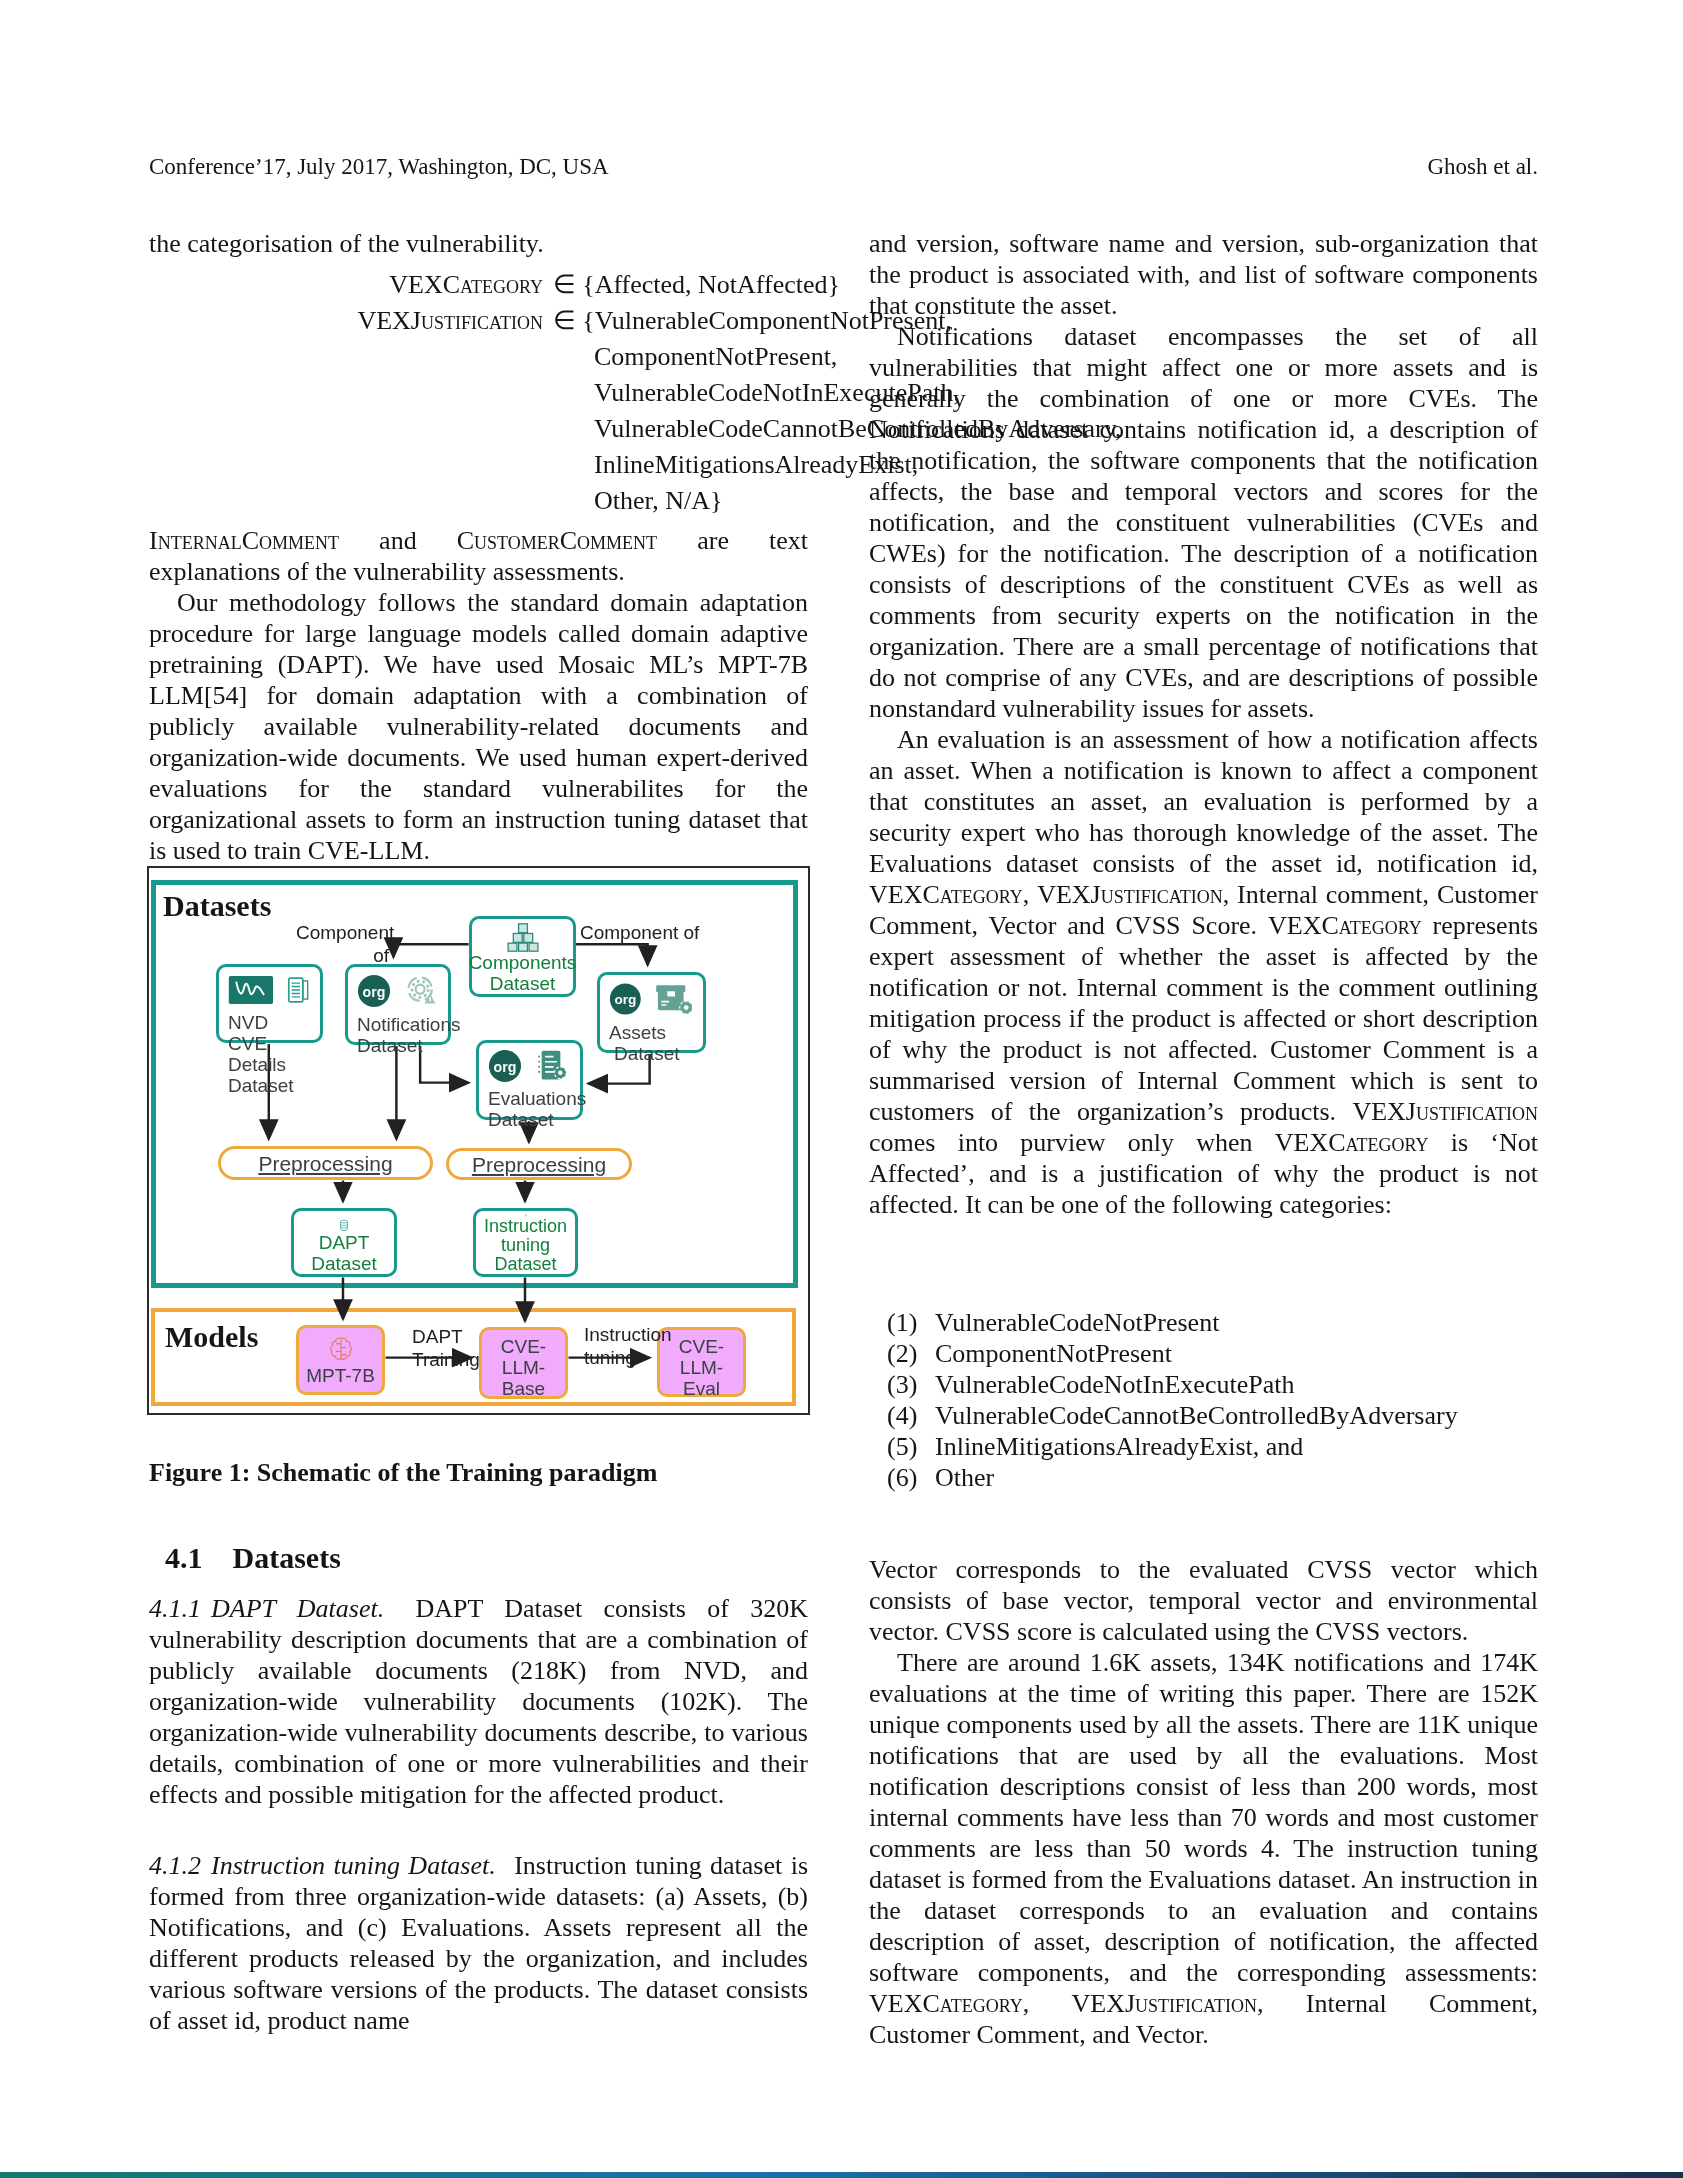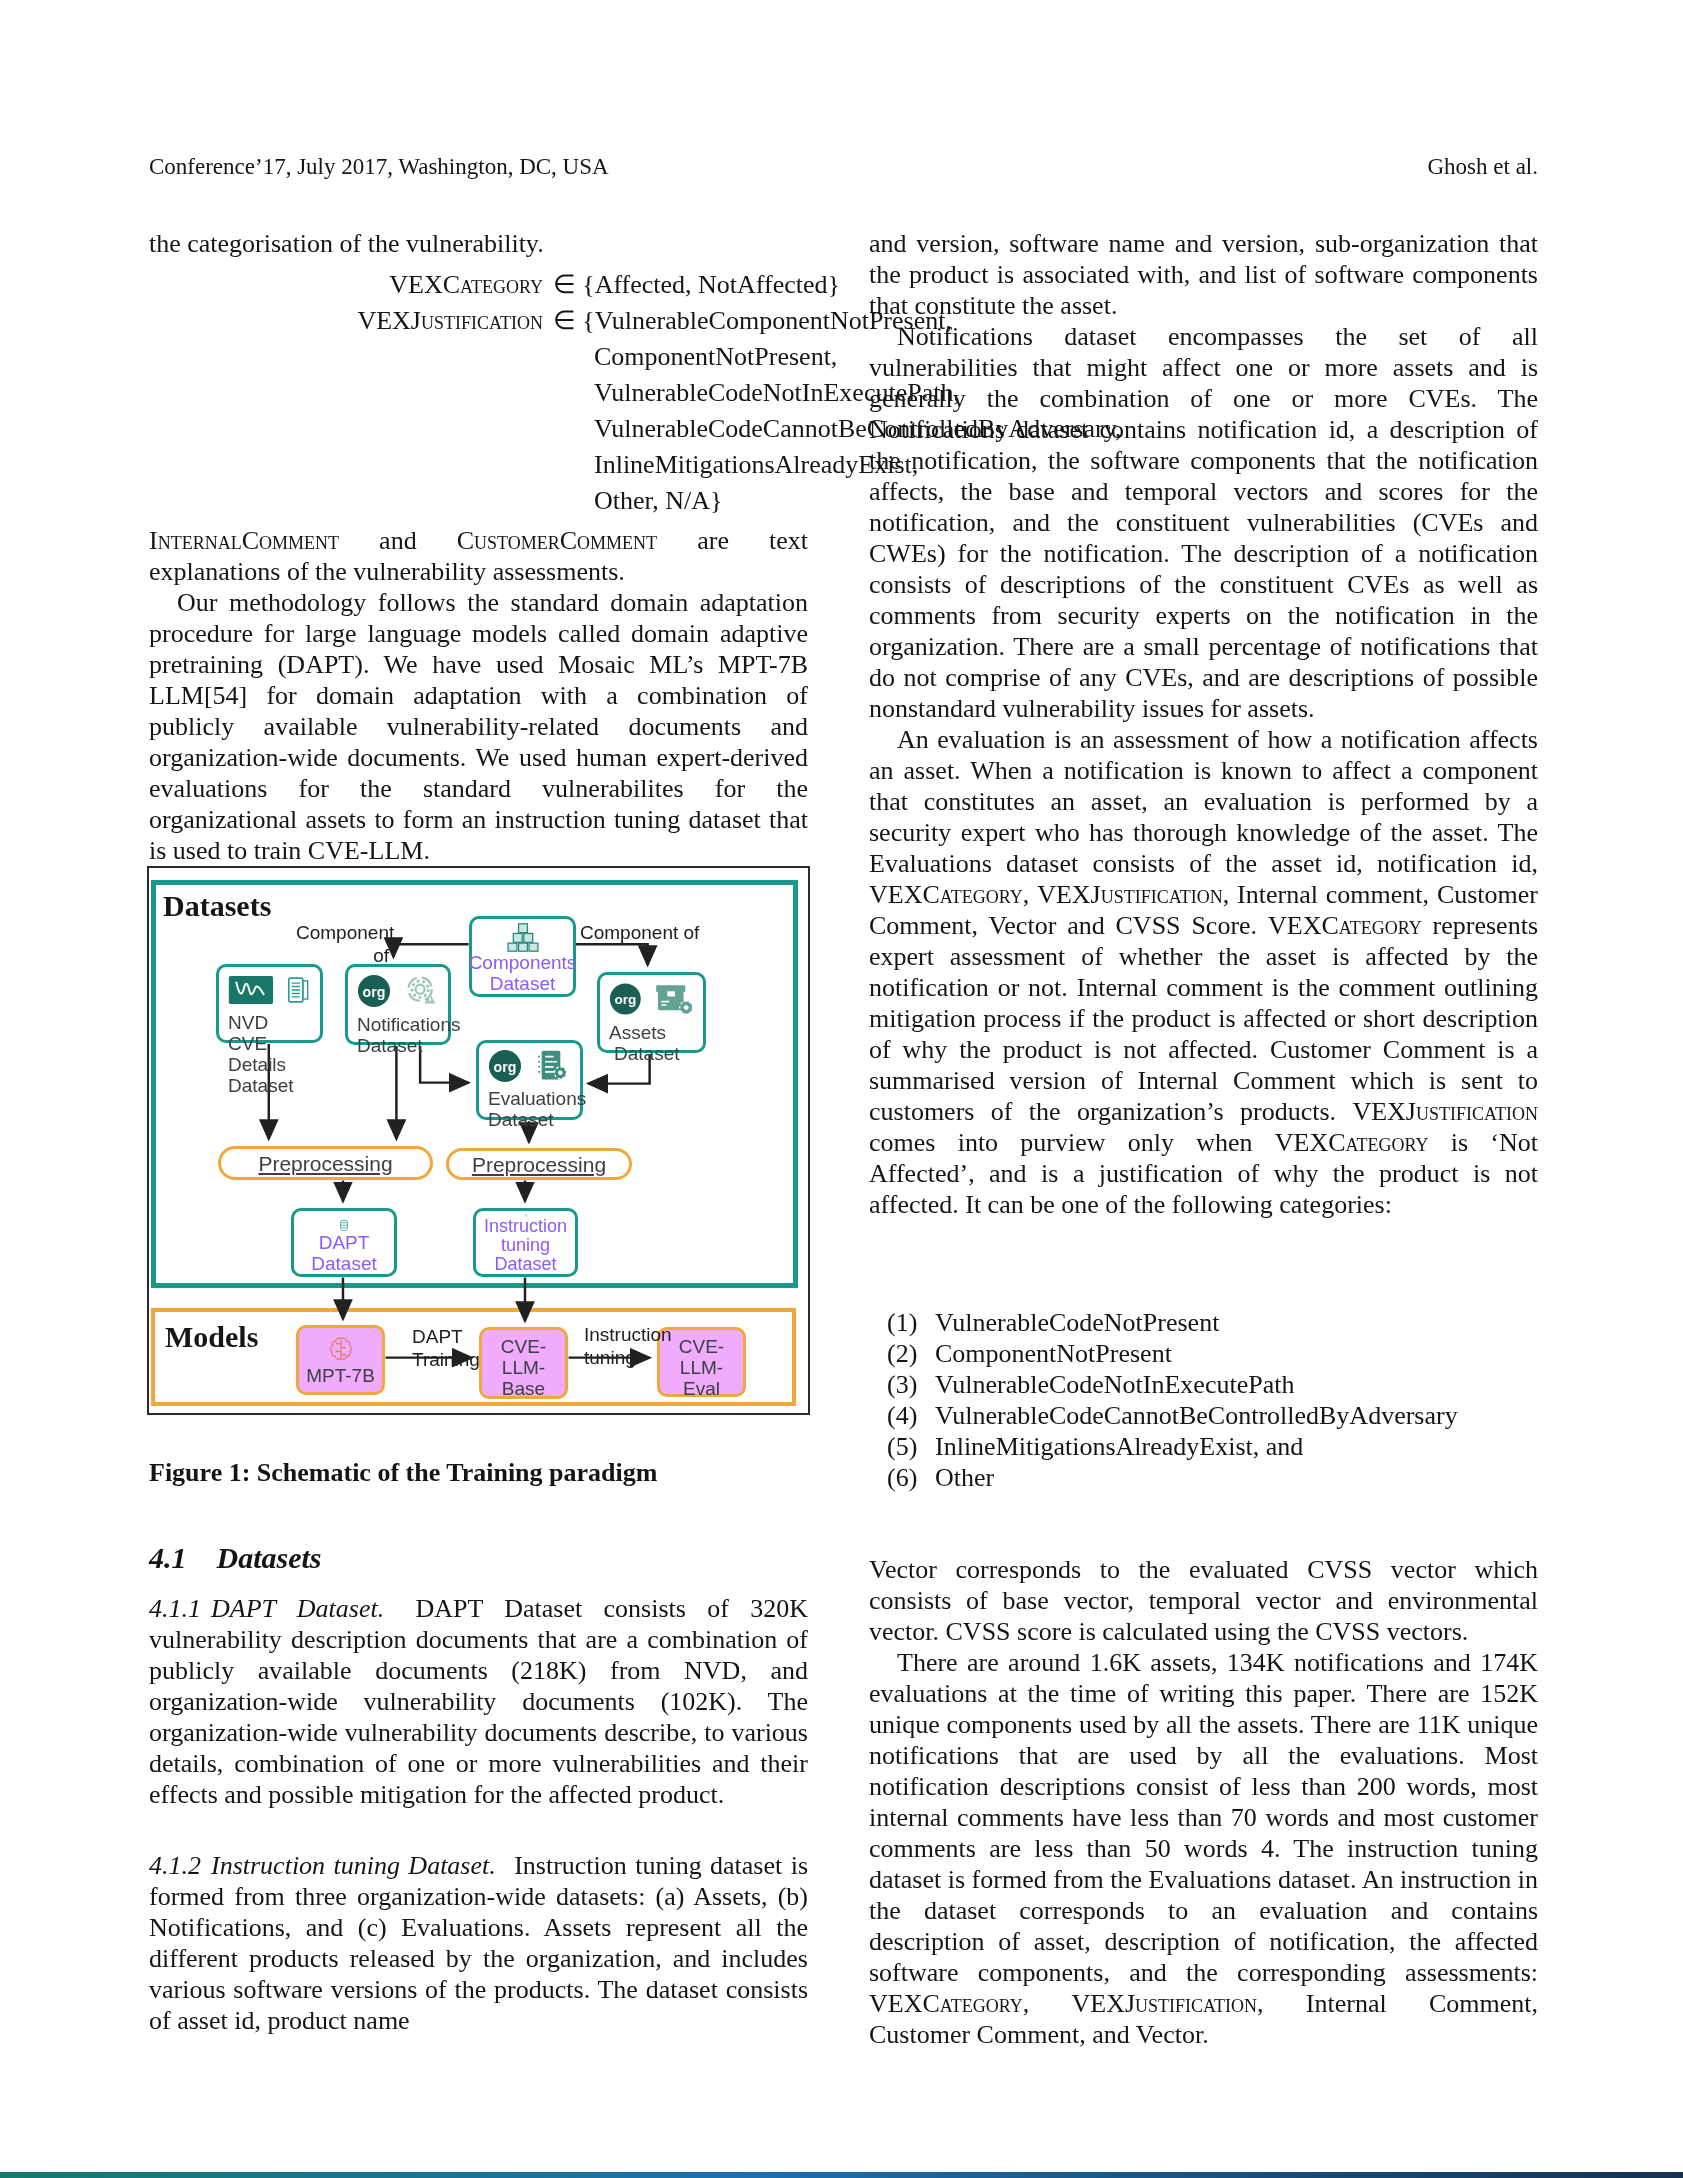--- a/index.html
+++ b/index.html
@@ -26,33 +26,33 @@
   .figure{position:relative;width:663px;height:549px;margin-left:-2px;
           font-family:"Liberation Sans",sans-serif;text-align:left;}
   .f-outer{position:absolute;left:0;top:0;width:663px;height:549px;border:2px solid #2b2b2b;box-sizing:border-box;}
   .f-datasets{position:absolute;left:4px;top:14px;width:647px;height:408px;border:5px solid #18998b;box-sizing:border-box;}
   .f-models{position:absolute;left:4px;top:442px;width:645px;height:98px;border:4px solid #f0a83c;box-sizing:border-box;}
   .f-label{position:absolute;font-family:"Liberation Serif",serif;font-weight:600;font-size:30px;color:#161616;z-index:3;}
   .dbox{position:absolute;background:#fff;border:3px solid #18998b;border-radius:10px;box-sizing:border-box;
         padding:6px 9px;color:#3c4043;font-size:19px;line-height:21px;z-index:2;}
   .cbox{position:absolute;background:#fff;border:3px solid #18998b;border-radius:10px;box-sizing:border-box;
         display:flex;flex-direction:column;align-items:center;justify-content:flex-start;padding-top:4px;
-        color:#8b5cf6;font-size:19px;line-height:21px;text-align:center;z-index:2;}
+        color:#15803d;font-size:19px;line-height:21px;text-align:center;z-index:2;}
   .pbox{position:absolute;background:#fff;border:3px solid #f0a83c;border-radius:17px;box-sizing:border-box;
         display:flex;align-items:center;justify-content:center;color:#3c4043;font-size:21px;z-index:2;text-decoration:underline;}
   .mbox{position:absolute;background:#f0abfc;border:3px solid #f0a83c;border-radius:10px;box-sizing:border-box;
         display:flex;flex-direction:column;align-items:center;justify-content:space-between;
         padding:6px 3px;color:#3c4043;font-size:19px;line-height:21px;text-align:center;z-index:2;}
   .irow{display:flex;align-items:center;gap:12px;margin-bottom:5px;}
   .arrows{position:absolute;left:0;top:0;z-index:1;}
   .fl{position:absolute;font-size:19px;line-height:23px;color:#202124;z-index:2;}
   .fl.r{text-align:right;}
   
   .caption{margin-top:42px;text-align:left;font-weight:bold;font-size:26px;line-height:31px;}
-  .sec{margin:53px 0 0 0;font-size:30px;font-weight:bold;display:flex;line-height:34px;font-style:italic;}
+  .sec{margin:53px 0 0 16px;font-size:30px;font-weight:bold;display:flex;line-height:34px;}
   .sec-num{margin-right:30px;}
   .subsec{margin-top:18px;}
   .subsec2{margin-top:40px;}
   
   .list{margin-top:87px;}
   .list-item{display:flex;padding-left:18px;line-height:31px;}
   .li-num{width:48px;flex:none;}
   .p-vector{margin-top:61px;}
   .bottom-bar{position:absolute;left:0;top:2172px;width:1683px;height:6px;
               background:linear-gradient(90deg,#157a6e 0%,#1d6fae 45%,#16324f 100%);}

